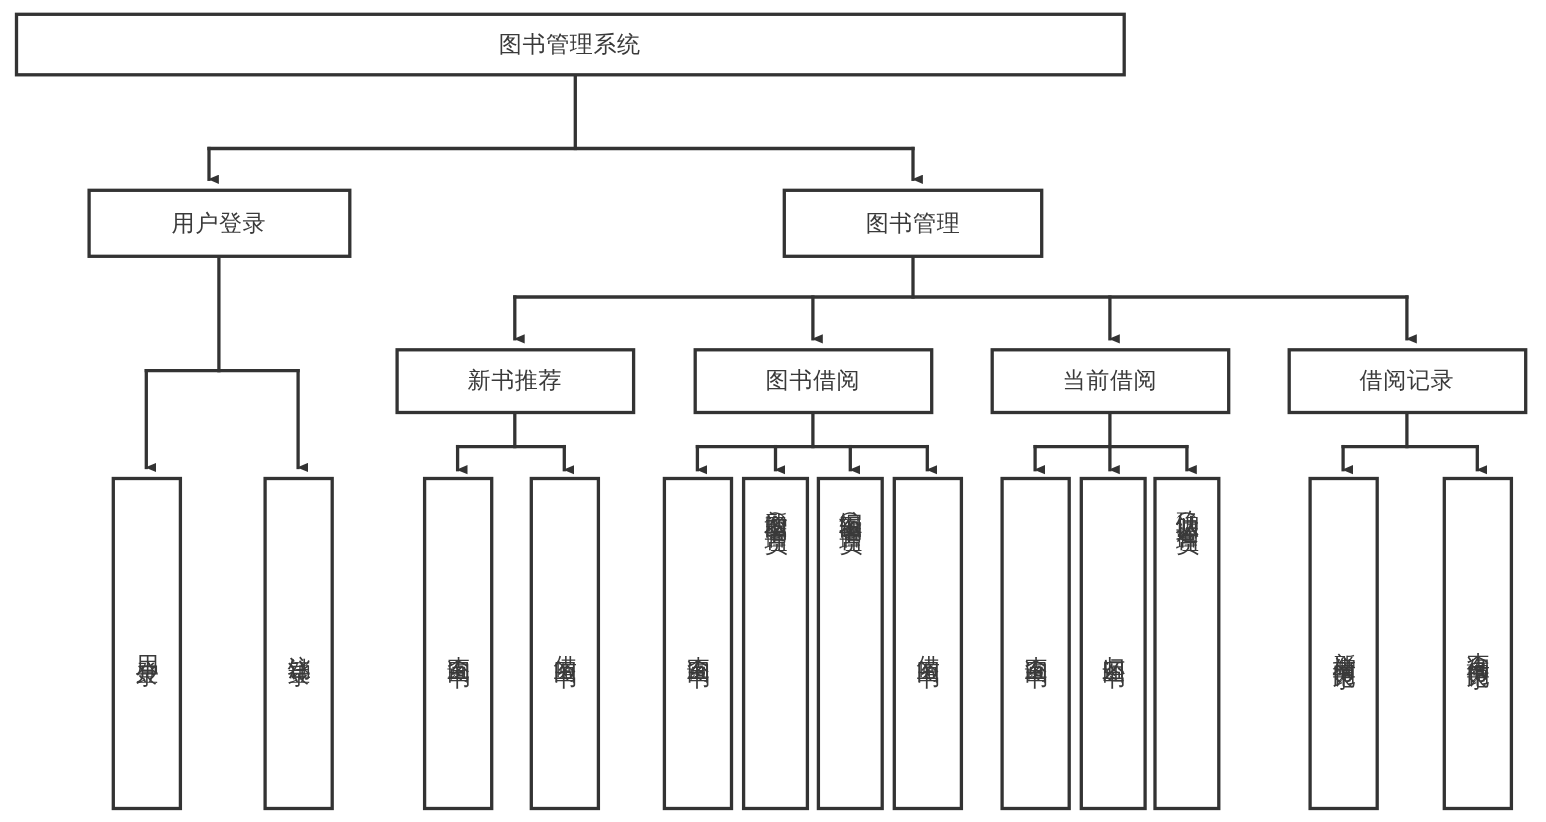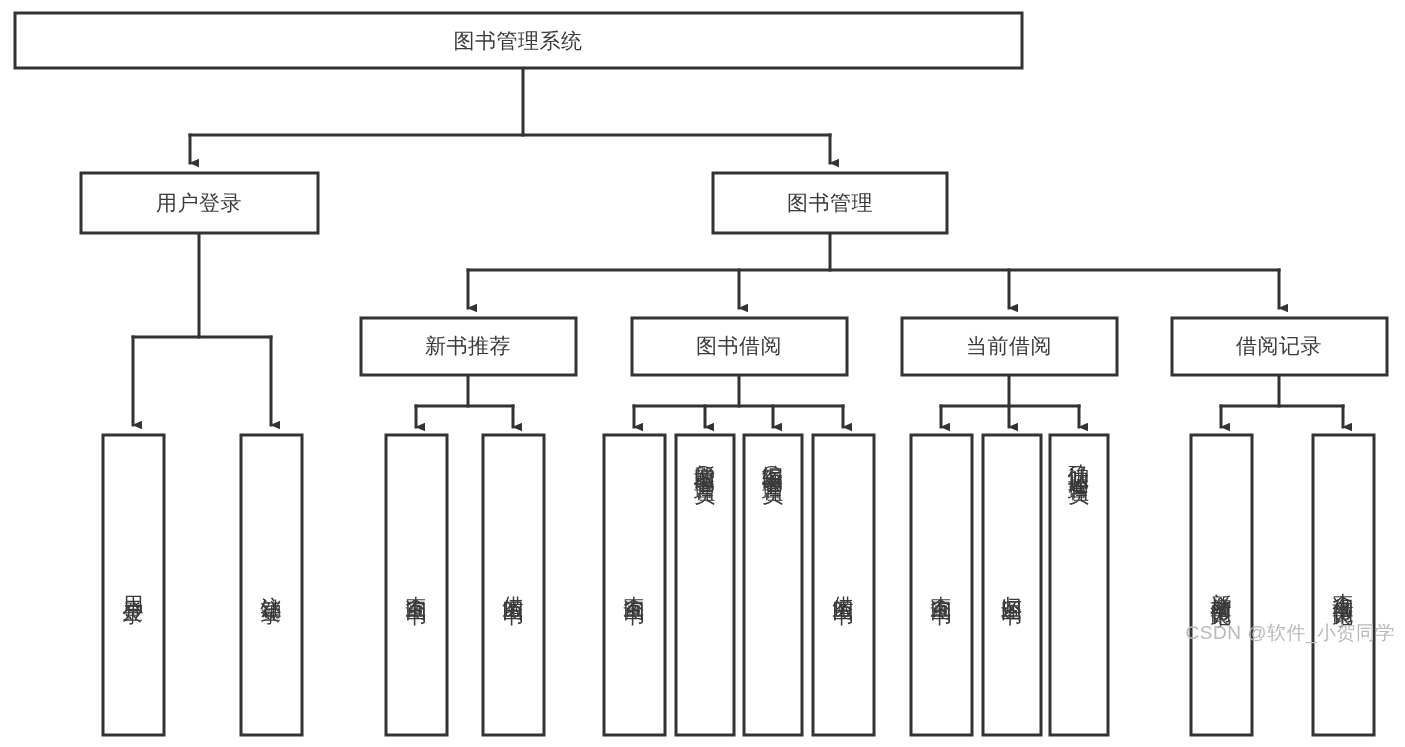--- a/index.html
+++ b/index.html
@@ -190,15 +190,14 @@
   <div class="vlabel" style="left:744px; top:435px; width:58px; height:300px; justify-content:flex-start; padding-top:12px; box-sizing:border-box;">编辑图书（管理员）</div>
   <div class="vlabel" style="left:813px; top:435px; width:61px; height:300px;">借阅图书</div>
 
   <div class="vlabel" style="left:911px; top:435px; width:61px; height:300px;">查询图书</div>
   <div class="vlabel" style="left:983px; top:435px; width:58px; height:300px;">归还图书</div>
   <div class="vlabel" style="left:1050px; top:435px; width:58px; height:300px; justify-content:flex-start; padding-top:12px; box-sizing:border-box;">确认归还（管理员）</div>
 
   <div class="vlabel" style="left:1191px; top:435px; width:61px; height:300px;">新增借阅记录</div>
   <div class="vlabel" style="left:1313px; top:435px; width:61px; height:300px;">查询借阅记录</div>
 
-  <div class="watermark">CSDN @软件_小贺同学</div>
 
 </div>
 
 </body></html>

